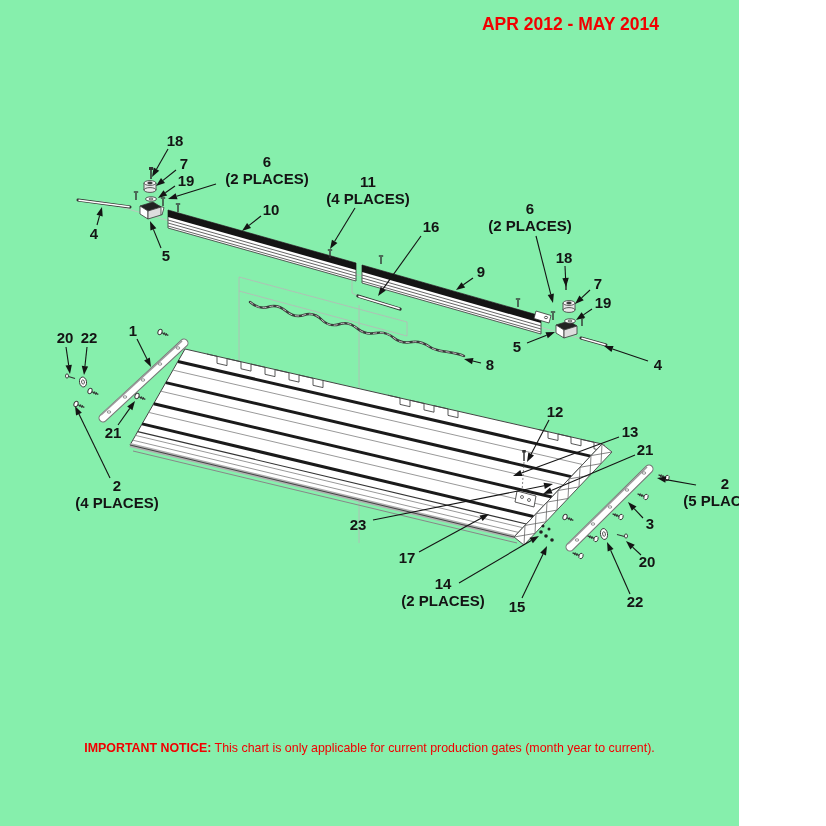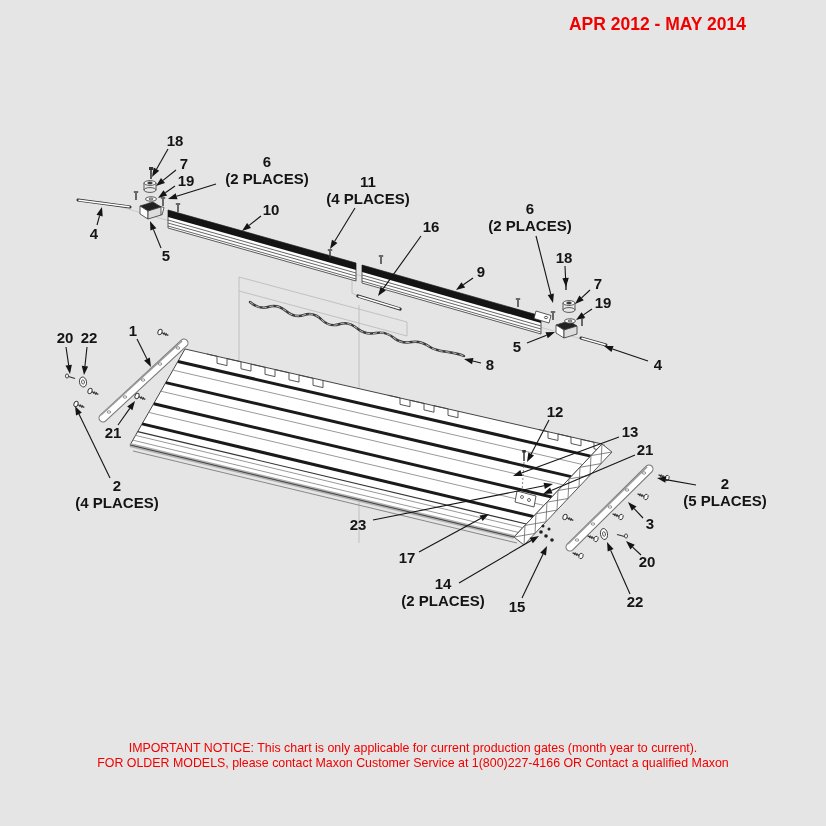--- a/index.html
+++ b/index.html
@@ -1,28 +1,28 @@
 <!DOCTYPE html>
 <html style="--red: #f10000; --ink: #141414;"><head>
 <meta charset="utf-8">
 <style>
   :root{
     --red:#f10000;
     --ink:#141414;
   }
   html,body{margin:0;padding:0;background:#fff;}
-  .page{position:relative;width:826px;height:826px;background:#e5e5e5;overflow:hidden;
-        font-family:"Liberation Sans", sans-serif;}
+  .page{position:relative;width:714px;height:826px;background:#86efac;overflow:hidden;
+        font-family:"Liberation Sans", sans-serif;padding-left:25px;}
   .date-range{position:absolute;top:14px;right:80px;font-size:17.5px;font-weight:bold;
         color:var(--red);letter-spacing:0px;}
   svg#diagram{position:absolute;left:0;top:0;}
   svg text{font-family:"Liberation Sans", sans-serif;font-weight:bold;font-size:15px;fill:var(--ink);}
   .notice{position:absolute;left:20px;right:20px;top:741px;text-align:center;color:var(--red);
         font-size:12.4px;line-height:15.4px;font-weight:normal;}
-  .notice .b{font-weight:normal;}
+  .notice .b{font-weight:bold;}
 </style>
 </head>
 <body>
 
 <div class="page">
 
   <div class="date-range">APR 2012 - MAY 2014</div>
 
   <svg id="diagram" width="826" height="826" viewBox="0 0 826 826">
 
@@ -478,15 +478,14 @@
         <g>
           <line x1="630" y1="594" x2="610.6405541329993" y2="550.2308180398246" stroke="#141414" stroke-width="1.1"></line>
           <polygon points="607,542 613.5670672138259,548.936398792536 607.7140410521728,551.5252372871132" fill="#141414"></polygon>
           <text text-anchor="middle"><tspan x="635" y="607">22</tspan></text>
         </g>
       </g>
   </svg>
 
   <div id="notice" class="notice">
       <div><span class="b">IMPORTANT NOTICE:</span><span> This chart is only applicable for current production gates (month year to current).</span></div>
-      <div><span class="b">FOR OLDER MODELS, please contact Maxon Customer Service</span><span> at </span><span class="b">1(800)227-4166 OR Contact a qualified Maxon</span></div>
     </div>
 </div>
 
 </body></html>

